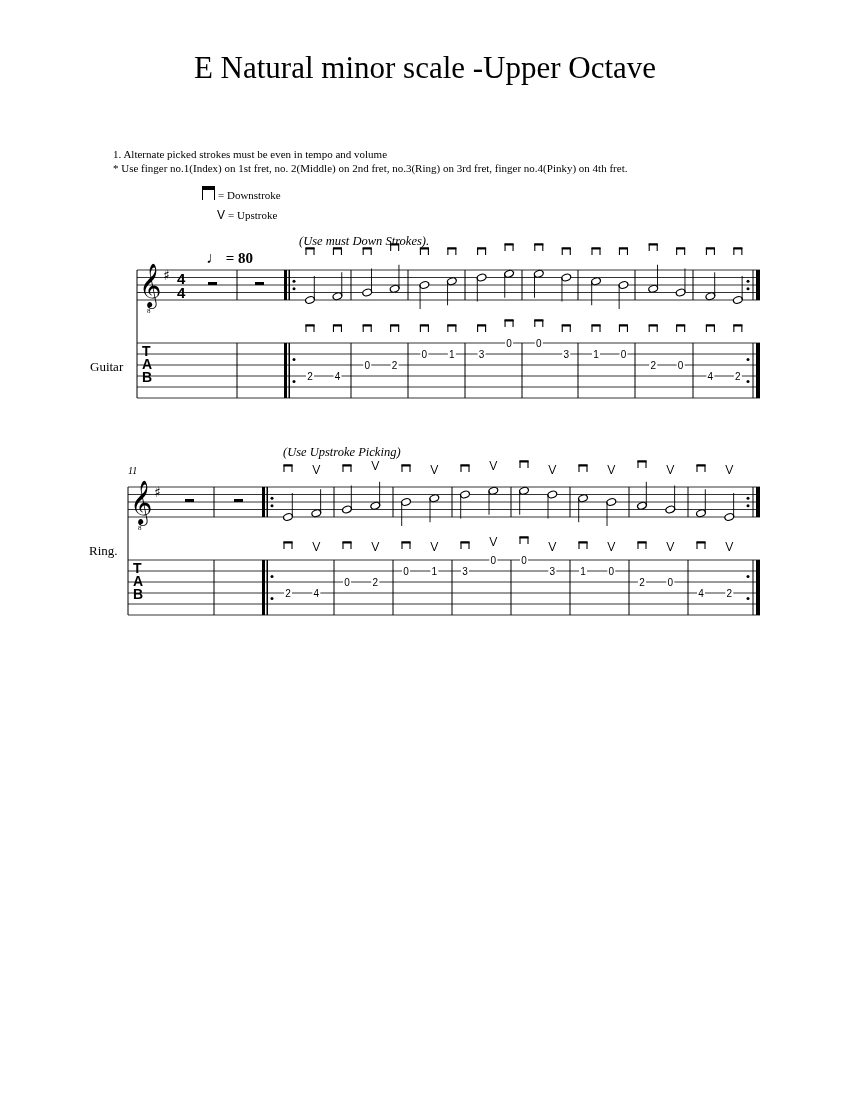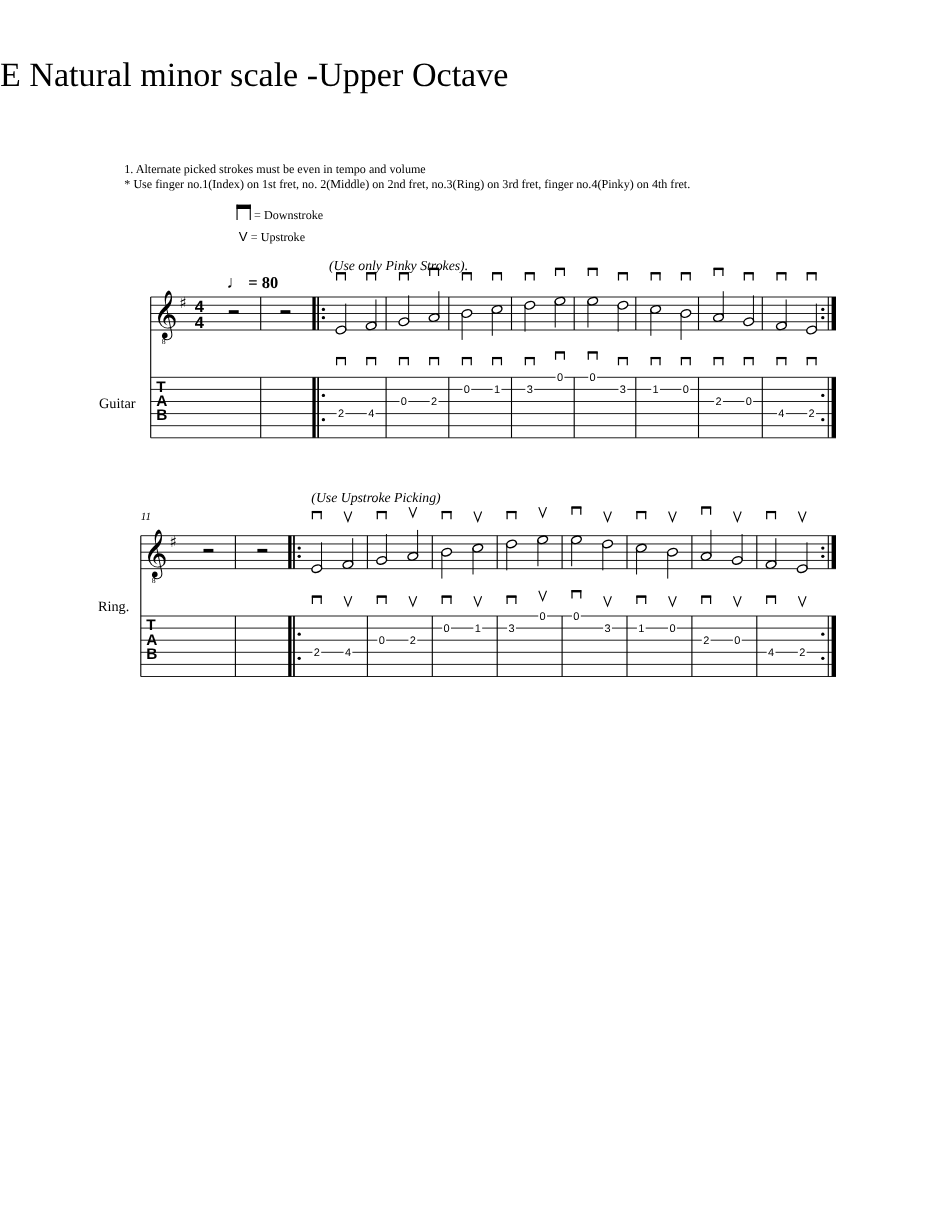--- a/index.html
+++ b/index.html
@@ -1,19 +1,19 @@
 <!DOCTYPE html>
 <html><head>
 <meta charset="utf-8">
 <style>
   html,body{margin:0;padding:0;background:#fff;}
   body{width:850px;height:1100px;position:relative;overflow:hidden;font-family:"DejaVu Serif","Liberation Serif",serif;color:#000;}
-  .title{position:absolute;top:50px;left:0;width:850px;font-family:"Liberation Serif",serif;font-size:31px;}
+  .title{position:absolute;top:50px;left:0;width:850px;text-align:center;font-family:"Liberation Serif",serif;font-size:31px;}
   .note{position:absolute;left:113px;font-family:"Liberation Serif",serif;font-size:11px;}
-  .legend{position:absolute;left:215px;font-family:"Liberation Serif",serif;font-size:11px;}
+  .legend{position:absolute;left:202px;font-family:"Liberation Serif",serif;font-size:11px;}
   .italic{position:absolute;font-family:"Liberation Serif",serif;font-style:italic;font-size:12.5px;}
   .label{position:absolute;font-family:"Liberation Serif",serif;font-size:13px;}
   .tempo{position:absolute;font-family:"Liberation Serif",serif;font-weight:bold;font-size:15px;}
   .measnum{position:absolute;font-family:"Liberation Serif",serif;font-style:italic;font-size:10px;}
   svg{position:absolute;left:0;top:0;}
   .fret{font-family:"Liberation Sans",sans-serif;font-size:10px;}
 </style>
 </head>
 <body>
 
@@ -23,21 +23,21 @@
 
 <div class="legend" style="top:186px;">
   <span style="display:inline-block;width:11px;height:10px;border:1.5px solid #000;border-top-width:4px;border-bottom:none;vertical-align:-1px;margin-right:3px;"></span><span>= Downstroke</span>
 </div>
 <div class="legend" style="top:208px;left:217px;">
   <span style="font-family:'Liberation Sans',sans-serif;font-size:12px;margin-right:3px;">V</span><span>= Upstroke</span>
 </div>
 
 <div class="tempo" style="left:206px;top:249px;font-family:Liberation Serif, serif;"><span style="font-size:16px;">♩</span> <span>= 80</span></div>
 
-<div class="italic" style="left:299px;top:234px;">(Use only Pinky Strokes).</div>
+<div class="italic" style="left:299px;top:234px;">(Use must Down Strokes).</div>
 <div class="label" style="left:90px;top:325px;margin-top:34px;">Guitar</div>
 
 <div class="italic" style="left:283px;top:445px;">(Use Upstroke Picking)</div>
 <div class="measnum" style="left:128px;top:465px;">11</div>
 <div class="label" style="left:89px;top:543px;">Ring.</div>
 
 <svg id="score" width="850" height="1100">
     <g>
       <line x1="137" x2="760" y1="270" y2="270" stroke="#000" stroke-width="0.8"></line>
       <line x1="137" x2="760" y1="277.5" y2="277.5" stroke="#000" stroke-width="0.8"></line>

